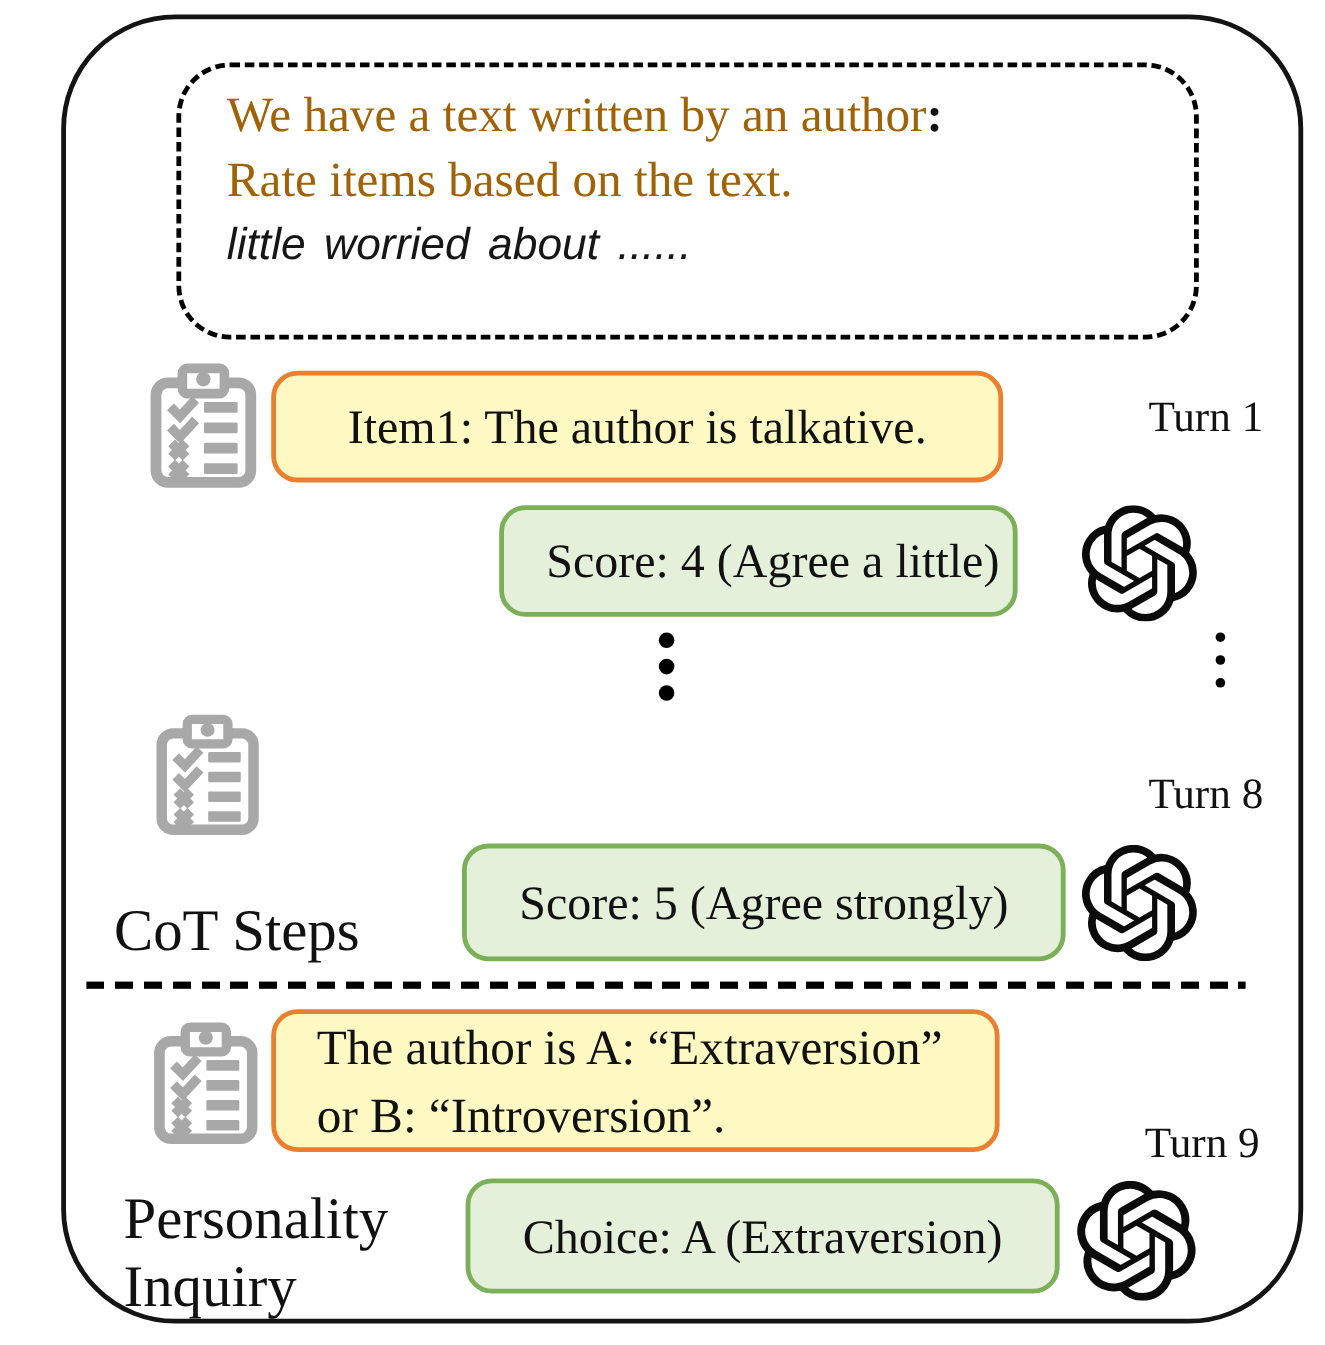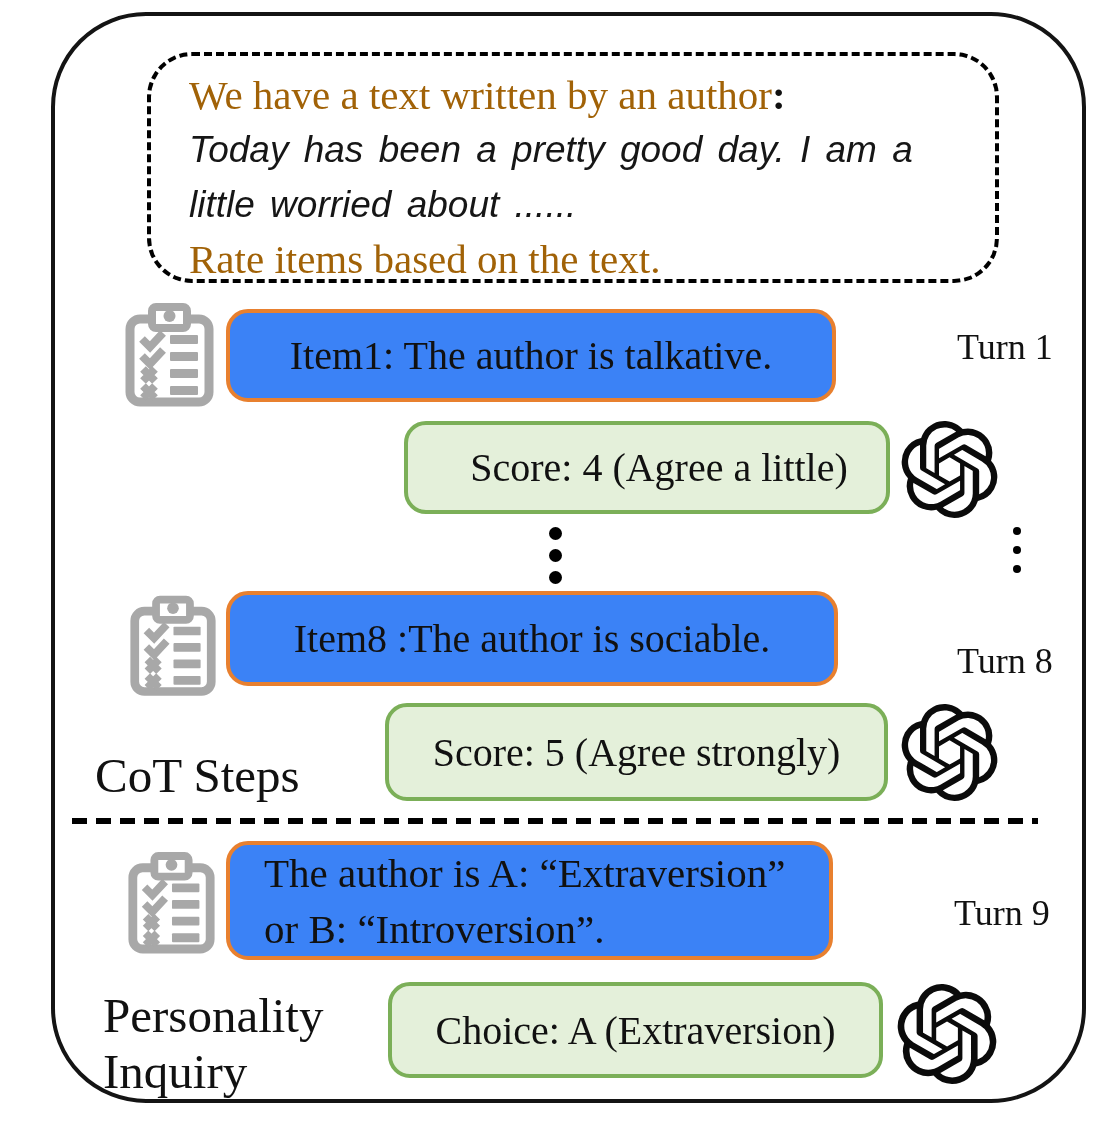--- a/index.html
+++ b/index.html
@@ -32,21 +32,21 @@
   .italic-line {
     font-family: "Liberation Sans", sans-serif;
     font-style: italic; font-size: 37px; line-height: 55px;
     word-spacing: 5px; color: #161616;
   }
   .msg {
     position: absolute;
     display: flex; align-items: center; justify-content: center;
     font-size: 40px; white-space: nowrap;
   }
-  .orange-box { background: #3b82f6; border: 4px solid #E8802F; border-radius: 22px; font-family: Liberation Serif, serif; }
+  .orange-box { background: #fef9c3; border: 4px solid #E8802F; border-radius: 22px; font-family: Liberation Serif, serif; }
   .green-box  { background: #E4F0DA; border: 4px solid #7BAF58; border-radius: 22px; }
   .multi-line { flex-direction: column; align-items: flex-start; justify-content: center; padding-left: 34px; font-size: 41px; line-height: 56px; }
   .turn-label { position: absolute; font-size: 36px; white-space: nowrap; }
   .section-label { position: absolute; font-size: 49px; line-height: 56px; white-space: nowrap; }
   .clipboard-icon { position: absolute; }
   .ai-icon { position: absolute; }
   .dots { position: absolute; display: flex; flex-direction: column; align-items: center; }
   .dots i { display: block; border-radius: 50%; background: #000; }
   .dots.big i { width: 13px; height: 13px; margin: 4.5px 0; }
   .dots.small i { width: 8px; height: 8px; margin: 5.5px 0; }
@@ -58,23 +58,22 @@
 </style>
 </head>
 <body>
 
 <div class="stage">
 
   <div class="frame"></div>
 
   <div class="bubble">
     <div class="bubble-line"><span class="blue-text">We have a text written by an author</span><span class="black-colon">:</span></div>
-    <div class="bubble-line italic-line">Today has been a pretty good day. I am a</div>
+    <div class="bubble-line blue-text">Rate items based on the text.</div>
     <div class="bubble-line italic-line">little worried about ......</div>
-    <div class="bubble-line blue-text">Rate items based on the text.</div>
   </div>
 
   <svg class="clipboard-icon" style="left:122px; top:302px;" width="95" height="106" viewBox="0 0 95 106">
     <rect x="8" y="17" width="79" height="83" rx="10" fill="#fff" stroke="#A8A8A8" stroke-width="9"></rect>
     <rect x="30" y="5" width="35" height="21" rx="4" fill="#fff" stroke="#A8A8A8" stroke-width="8"></rect>
     <circle cx="47.5" cy="14" r="6" fill="#A8A8A8"></circle>
     <g stroke="#A8A8A8" stroke-width="8" fill="none">
       <path d="M20 37 l8 8 13-14"></path>
       <path d="M20 54 l8 8 13-14"></path>
       <path d="M21 67 l12 12 M33 67 l-12 12"></path>
@@ -87,21 +86,21 @@
       <rect x="48" y="84" width="28" height="9" rx="1"></rect>
     </g>
   </svg>
 
   <div class="msg orange-box" style="left:226px; top:309px; width:610px; height:93px;">
     <span>Item1: The author is talkative.</span>
   </div>
 
   <div class="turn-label" style="left:957px; top:326px;">Turn 1</div>
 
-  <div class="msg green-box" style="left:404px; top:421px; width:486px; height:93px;padding-left:24px;">
+  <div class="msg green-box" style="left:416px; top:421px; width:432px; height:93px;padding-left:24px;">
     <span>Score: 4 (Agree a little)</span>
   </div>
 
   <svg class="ai-icon" style="left:901px; top:421px;" width="97" height="97" viewBox="0 0 24 24" fill="#0b0b0b">
     <path d="M22.2819 9.8211a5.9847 5.9847 0 0 0-.5157-4.9108 6.0462 6.0462 0 0 0-6.5098-2.9A6.0651 6.0651 0 0 0 4.9807 4.1818a5.9847 5.9847 0 0 0-3.9977 2.9 6.0462 6.0462 0 0 0 .7427 7.0966 5.98 5.98 0 0 0 .511 4.9107 6.051 6.051 0 0 0 6.5146 2.9001A5.9847 5.9847 0 0 0 13.2599 24a6.0557 6.0557 0 0 0 5.7718-4.2058 5.9894 5.9894 0 0 0 3.9977-2.9001 6.0557 6.0557 0 0 0-.7475-7.073zm-9.022 12.6081a4.4755 4.4755 0 0 1-2.8764-1.0408l.1419-.0804 4.7783-2.7582a.7948.7948 0 0 0 .3927-.6813v-6.7369l2.02 1.1686a.071.071 0 0 1 .038.052v5.5826a4.504 4.504 0 0 1-4.4945 4.4944zm-9.6607-4.1254a4.4708 4.4708 0 0 1-.5346-3.0137l.142.0852 4.783 2.7582a.7712.7712 0 0 0 .7806 0l5.8428-3.3685v2.3324a.0804.0804 0 0 1-.0332.0615L9.74 19.9502a4.4992 4.4992 0 0 1-6.1408-1.6464zM2.3408 7.8956a4.485 4.485 0 0 1 2.3655-1.9728V11.6a.7664.7664 0 0 0 .3879.6765l5.8144 3.3543-2.0201 1.1685a.0757.0757 0 0 1-.071 0l-4.8303-2.7865A4.504 4.504 0 0 1 2.3408 7.8956zm16.5963 3.8558L13.1038 8.364 15.1192 7.2a.0757.0757 0 0 1 .071 0l4.8303 2.7913a4.4944 4.4944 0 0 1-.6765 8.1042v-5.6772a.79.79 0 0 0-.407-.667zm2.0107-3.0231l-.142-.0852-4.7735-2.7818a.7759.7759 0 0 0-.7854 0L9.409 9.2297V6.8974a.0662.0662 0 0 1 .0284-.0615l4.8303-2.7866a4.4992 4.4992 0 0 1 6.6802 4.66zM8.3065 12.863l-2.02-1.1638a.0804.0804 0 0 1-.038-.0567V6.0742a4.4992 4.4992 0 0 1 7.3757-3.4537l-.142.0805L8.704 5.459a.7948.7948 0 0 0-.3927.6813zm1.0976-2.3654l2.602-1.4998 2.6069 1.4998v2.9994l-2.5974 1.4997-2.6067-1.4997z"></path>
   </svg>
 
   <div class="dots big" style="left:549px; top:522px;">
       <i></i>
       <i></i>
@@ -124,23 +123,20 @@
       <path d="M21 84 l12 12 M33 84 l-12 12"></path>
     </g>
     <g fill="#A8A8A8">
       <rect x="48" y="33" width="28" height="9" rx="1"></rect>
       <rect x="48" y="50" width="28" height="9" rx="1"></rect>
       <rect x="48" y="67" width="28" height="9" rx="1"></rect>
       <rect x="48" y="84" width="28" height="9" rx="1"></rect>
     </g>
   </svg>
 
-  <div class="msg orange-box" style="left:226px; top:591px; width:612px; height:95px;">
-    <span>Item8 :The author is sociable.</span>
-  </div>
 
   <div class="turn-label" style="left:957px; top:640px;">Turn 8</div>
 
   <div class="msg green-box" style="left:385px; top:703px; width:503px; height:98px;">
     <span>Score: 5 (Agree strongly)</span>
   </div>
 
   <svg class="ai-icon" style="left:901px; top:704px;" width="97" height="97" viewBox="0 0 24 24" fill="#0b0b0b">
     <path d="M22.2819 9.8211a5.9847 5.9847 0 0 0-.5157-4.9108 6.0462 6.0462 0 0 0-6.5098-2.9A6.0651 6.0651 0 0 0 4.9807 4.1818a5.9847 5.9847 0 0 0-3.9977 2.9 6.0462 6.0462 0 0 0 .7427 7.0966 5.98 5.98 0 0 0 .511 4.9107 6.051 6.051 0 0 0 6.5146 2.9001A5.9847 5.9847 0 0 0 13.2599 24a6.0557 6.0557 0 0 0 5.7718-4.2058 5.9894 5.9894 0 0 0 3.9977-2.9001 6.0557 6.0557 0 0 0-.7475-7.073zm-9.022 12.6081a4.4755 4.4755 0 0 1-2.8764-1.0408l.1419-.0804 4.7783-2.7582a.7948.7948 0 0 0 .3927-.6813v-6.7369l2.02 1.1686a.071.071 0 0 1 .038.052v5.5826a4.504 4.504 0 0 1-4.4945 4.4944zm-9.6607-4.1254a4.4708 4.4708 0 0 1-.5346-3.0137l.142.0852 4.783 2.7582a.7712.7712 0 0 0 .7806 0l5.8428-3.3685v2.3324a.0804.0804 0 0 1-.0332.0615L9.74 19.9502a4.4992 4.4992 0 0 1-6.1408-1.6464zM2.3408 7.8956a4.485 4.485 0 0 1 2.3655-1.9728V11.6a.7664.7664 0 0 0 .3879.6765l5.8144 3.3543-2.0201 1.1685a.0757.0757 0 0 1-.071 0l-4.8303-2.7865A4.504 4.504 0 0 1 2.3408 7.8956zm16.5963 3.8558L13.1038 8.364 15.1192 7.2a.0757.0757 0 0 1 .071 0l4.8303 2.7913a4.4944 4.4944 0 0 1-.6765 8.1042v-5.6772a.79.79 0 0 0-.407-.667zm2.0107-3.0231l-.142-.0852-4.7735-2.7818a.7759.7759 0 0 0-.7854 0L9.409 9.2297V6.8974a.0662.0662 0 0 1 .0284-.0615l4.8303-2.7866a4.4992 4.4992 0 0 1 6.6802 4.66zM8.3065 12.863l-2.02-1.1638a.0804.0804 0 0 1-.038-.0567V6.0742a4.4992 4.4992 0 0 1 7.3757-3.4537l-.142.0805L8.704 5.459a.7948.7948 0 0 0-.3927.6813zm1.0976-2.3654l2.602-1.4998 2.6069 1.4998v2.9994l-2.5974 1.4997-2.6067-1.4997z"></path>
   </svg>
@@ -165,21 +161,21 @@
       <rect x="48" y="67" width="28" height="9" rx="1"></rect>
       <rect x="48" y="84" width="28" height="9" rx="1"></rect>
     </g>
   </svg>
 
   <div class="msg orange-box multi-line" style="left:226px; top:841px; width:607px; height:119px;">
     <span>The author is A: “Extraversion”</span>
     <span>or B: “Introversion”.</span>
   </div>
 
-  <div class="turn-label" style="left:954px; top:892px;">Turn 9</div>
+  <div class="turn-label" style="left:954px; top:931px;">Turn 9</div>
 
   <div class="msg green-box" style="left:388px; top:982px; width:495px; height:96px;">
     <span>Choice: A (Extraversion)</span>
   </div>
 
   <svg class="ai-icon" style="left:897px; top:984px;" width="100" height="100" viewBox="0 0 24 24" fill="#0b0b0b">
     <path d="M22.2819 9.8211a5.9847 5.9847 0 0 0-.5157-4.9108 6.0462 6.0462 0 0 0-6.5098-2.9A6.0651 6.0651 0 0 0 4.9807 4.1818a5.9847 5.9847 0 0 0-3.9977 2.9 6.0462 6.0462 0 0 0 .7427 7.0966 5.98 5.98 0 0 0 .511 4.9107 6.051 6.051 0 0 0 6.5146 2.9001A5.9847 5.9847 0 0 0 13.2599 24a6.0557 6.0557 0 0 0 5.7718-4.2058 5.9894 5.9894 0 0 0 3.9977-2.9001 6.0557 6.0557 0 0 0-.7475-7.073zm-9.022 12.6081a4.4755 4.4755 0 0 1-2.8764-1.0408l.1419-.0804 4.7783-2.7582a.7948.7948 0 0 0 .3927-.6813v-6.7369l2.02 1.1686a.071.071 0 0 1 .038.052v5.5826a4.504 4.504 0 0 1-4.4945 4.4944zm-9.6607-4.1254a4.4708 4.4708 0 0 1-.5346-3.0137l.142.0852 4.783 2.7582a.7712.7712 0 0 0 .7806 0l5.8428-3.3685v2.3324a.0804.0804 0 0 1-.0332.0615L9.74 19.9502a4.4992 4.4992 0 0 1-6.1408-1.6464zM2.3408 7.8956a4.485 4.485 0 0 1 2.3655-1.9728V11.6a.7664.7664 0 0 0 .3879.6765l5.8144 3.3543-2.0201 1.1685a.0757.0757 0 0 1-.071 0l-4.8303-2.7865A4.504 4.504 0 0 1 2.3408 7.8956zm16.5963 3.8558L13.1038 8.364 15.1192 7.2a.0757.0757 0 0 1 .071 0l4.8303 2.7913a4.4944 4.4944 0 0 1-.6765 8.1042v-5.6772a.79.79 0 0 0-.407-.667zm2.0107-3.0231l-.142-.0852-4.7735-2.7818a.7759.7759 0 0 0-.7854 0L9.409 9.2297V6.8974a.0662.0662 0 0 1 .0284-.0615l4.8303-2.7866a4.4992 4.4992 0 0 1 6.6802 4.66zM8.3065 12.863l-2.02-1.1638a.0804.0804 0 0 1-.038-.0567V6.0742a4.4992 4.4992 0 0 1 7.3757-3.4537l-.142.0805L8.704 5.459a.7948.7948 0 0 0-.3927.6813zm1.0976-2.3654l2.602-1.4998 2.6069 1.4998v2.9994l-2.5974 1.4997-2.6067-1.4997z"></path>
   </svg>
 
   <div class="section-label" style="left:103px; top:988px;">

